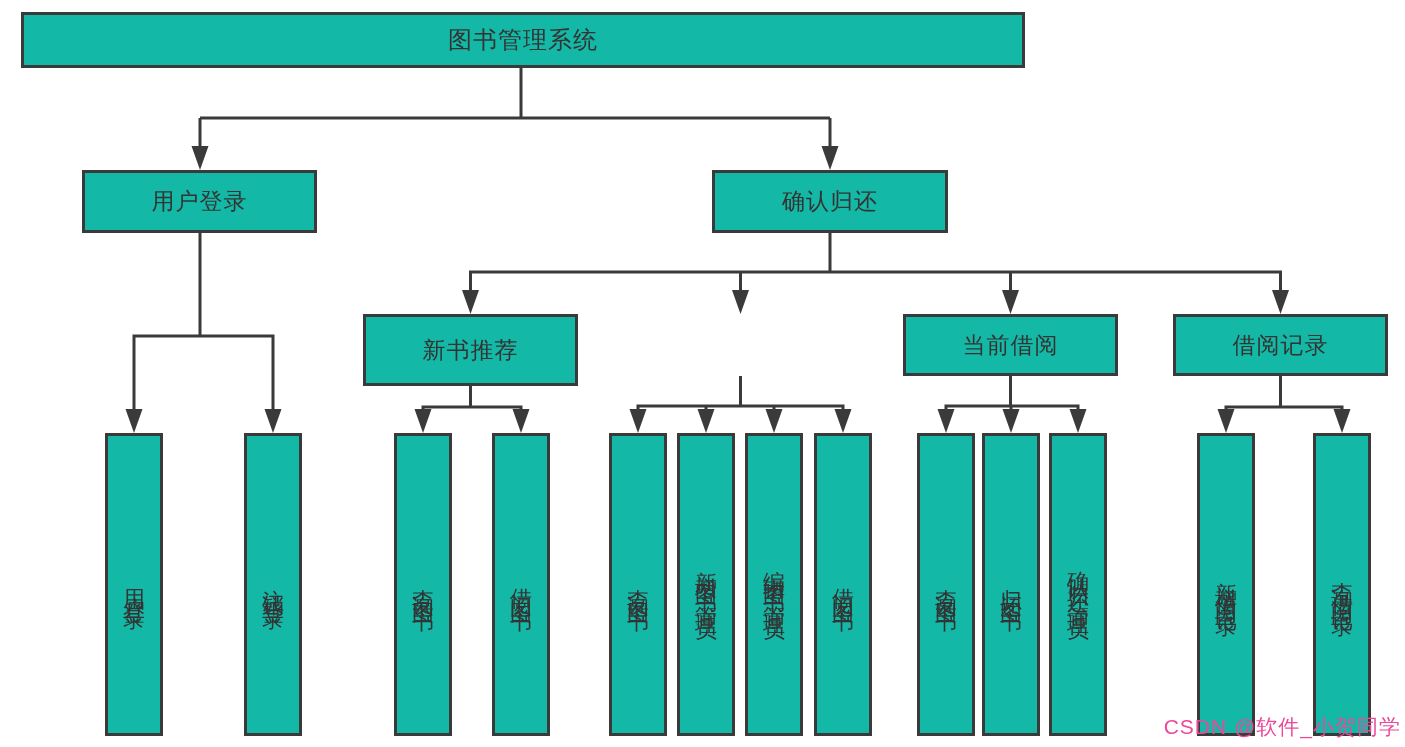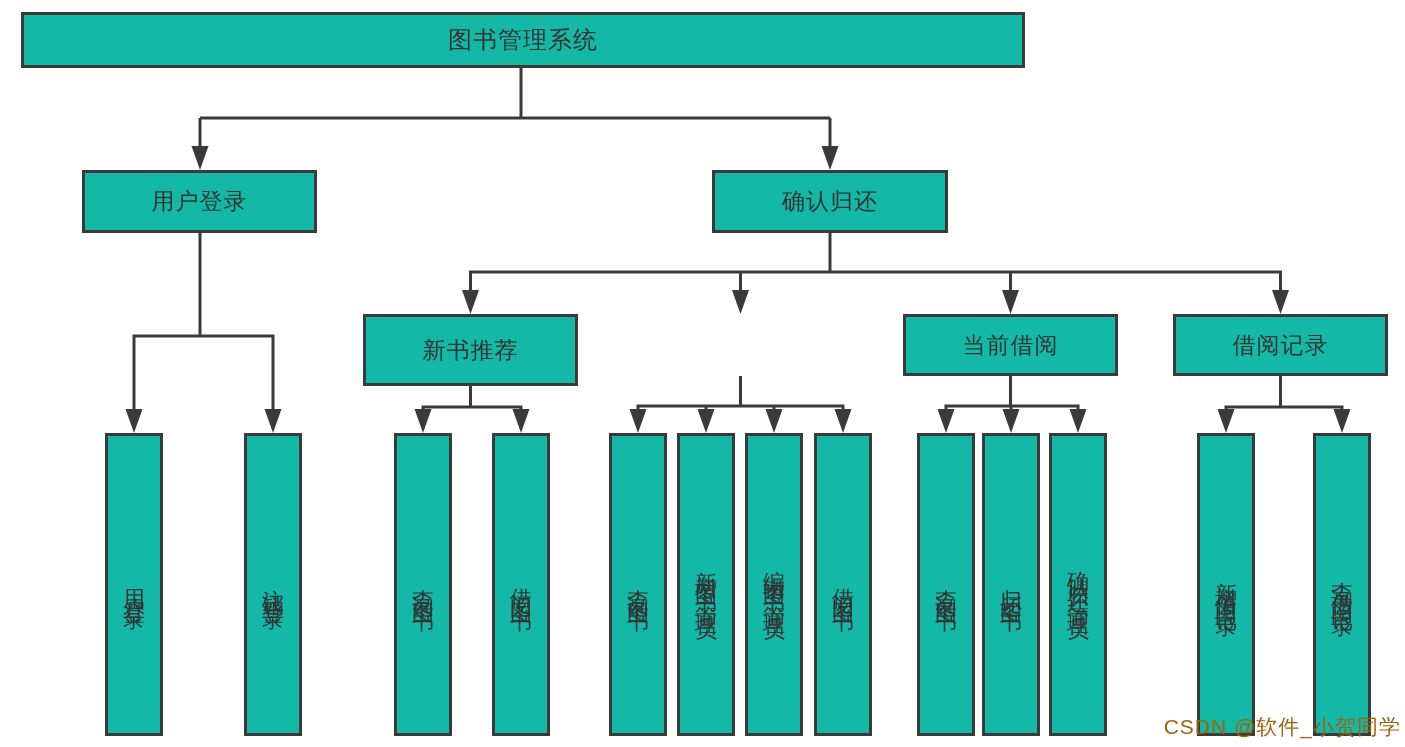--- a/index.html
+++ b/index.html
@@ -52,21 +52,21 @@
     font-size: 22px;
     letter-spacing: 7px;
     line-height: 1.1;
     white-space: nowrap;
   }
   .watermark {
     position: absolute;
     right: 4px;
     bottom: 6px;
     font-size: 21px;
-    color: #a16207;
+    color: #ec4899;
     letter-spacing: 1px;
     white-space: nowrap;
   }
 </style>
 </head>
 <body>
 
 <div class="stage">
 
   <svg class="connectors" width="1405" height="747" viewBox="0 0 1405 747" fill="none" stroke="#3a3a3a" stroke-width="3">

